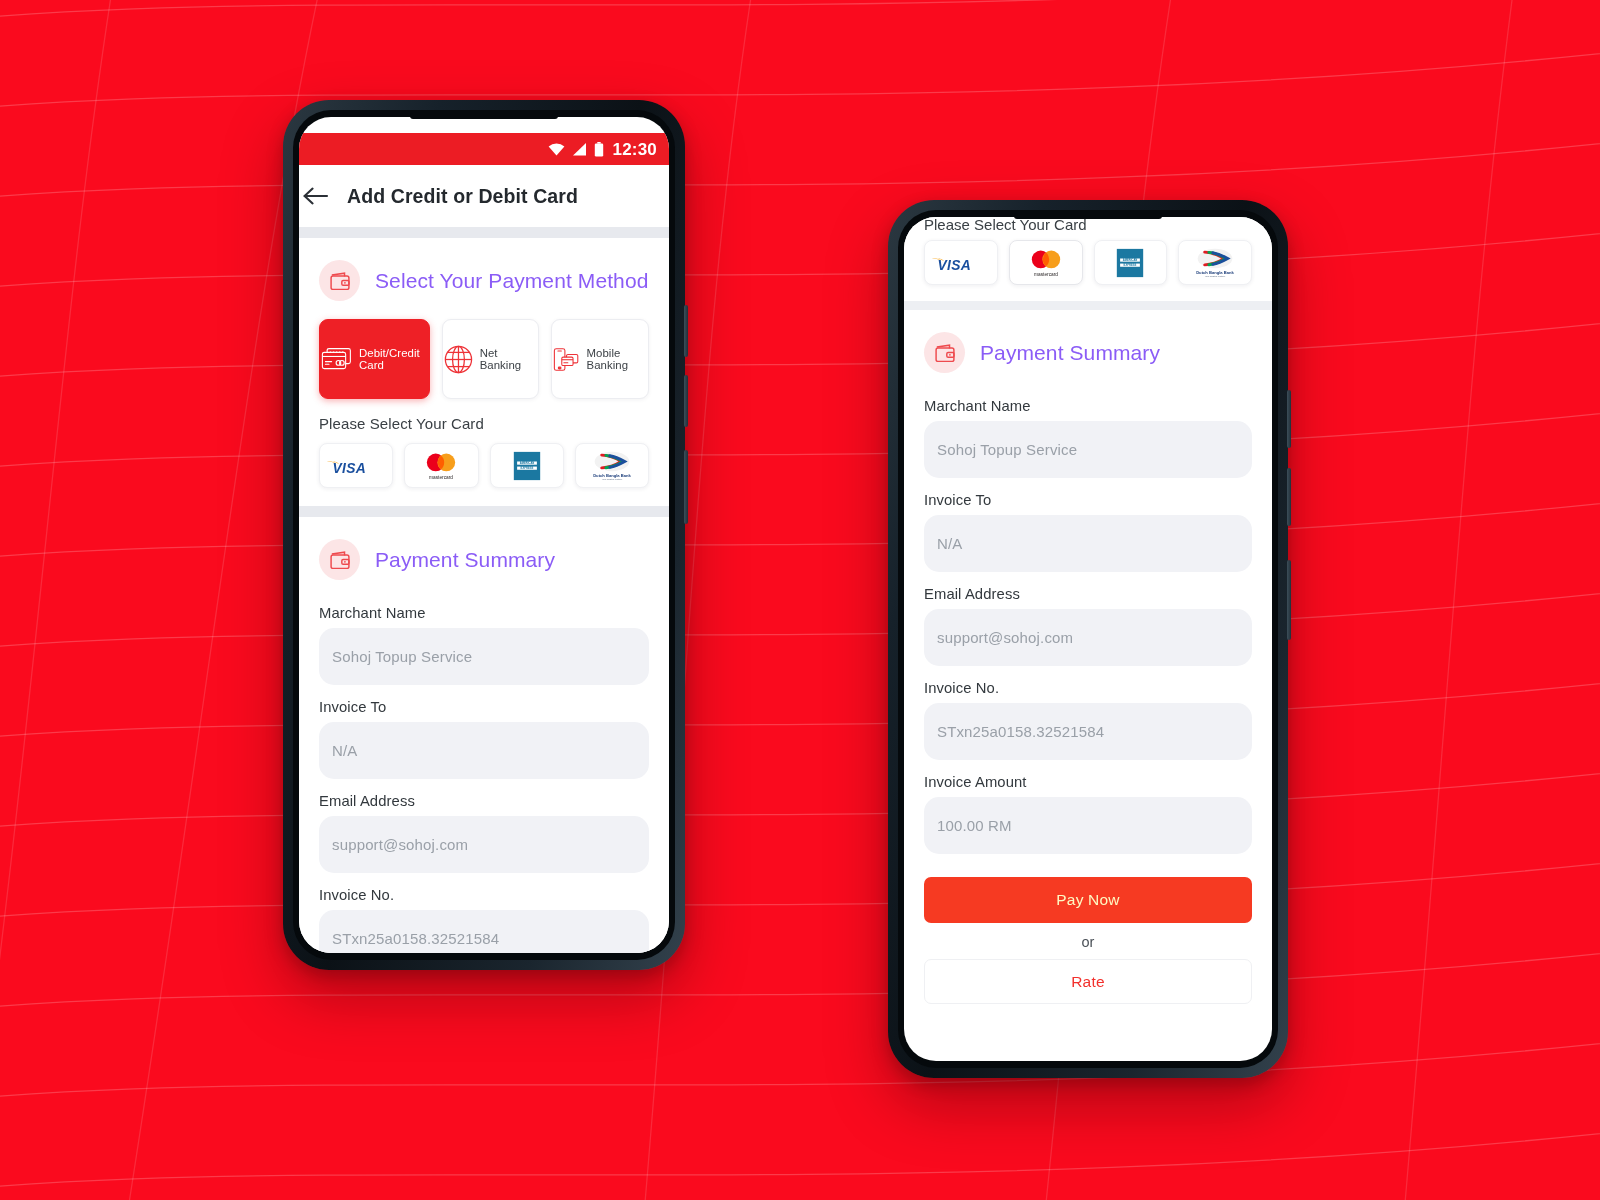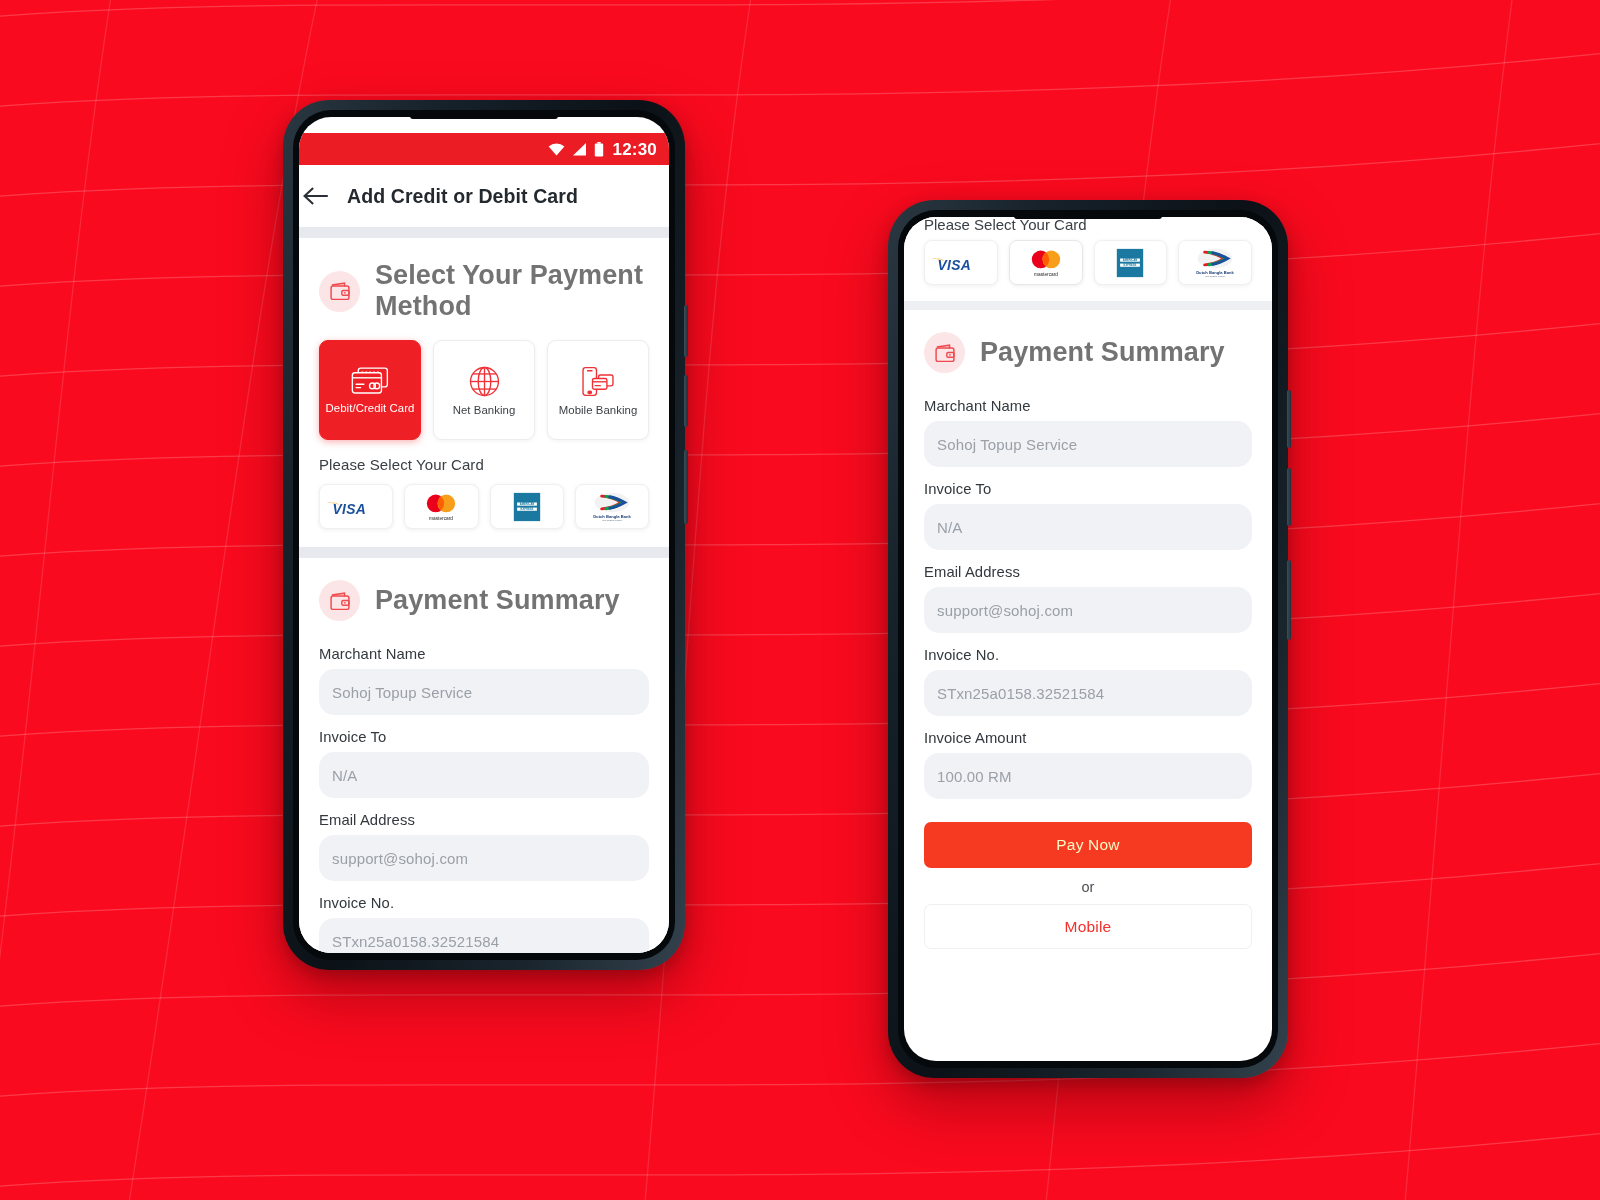--- a/index.html
+++ b/index.html
@@ -108,34 +108,34 @@
     display: flex; align-items: center; gap: 15px;
     padding: 22px 0 14px 0;
   }
   .sec-ico {
     width: 41px; height: 41px; border-radius: 50%;
     background: #FCE5E6;
     display: flex; align-items: center; justify-content: center;
     flex: none;
   }
   .sec-title {
-    font-size: 27px; font-weight: 700; color: #737373;
+    font-size: 21px; font-weight: 400; color: #8b5cf6;
     letter-spacing: .1px;
   }
 
   
   .pm-row { display: flex; gap: 12px; padding: 4px 0 0 0; }
   .pm-card {
     flex: 1;
-    height: 100px;
+    height: 80px;
     border-radius: 9px;
     background: #fff;
     border: 1px solid #ECEDF1;
     box-shadow: 0 1px 4px rgba(30,30,50,.06);
-    display: flex; flex-direction: column;
+    display: flex; flex-direction: row;
     align-items: center; justify-content: center;
     gap: 6px;
   }
   .pm-card.active {
     background: #EE2026;
     border-color: #EE2026;
     box-shadow: 0 2px 7px rgba(238,32,38,.35);
   }
   .pm-label { font-size: 11.4px; color: #3c4146; letter-spacing: .05px; }
   .pm-card.active .pm-label { color: #fff; }
@@ -157,21 +157,21 @@
   }
 
   
   .field { padding-bottom: 3px; }
   .field-label {
     font-size: 14.8px; color: #32383d;
     padding: 11px 0 7px 0;
     letter-spacing: .1px;
   }
   .field-box {
-    height: 46px;
+    height: 57px;
     background: #F1F2F6;
     border-radius: 15px;
     display: flex; align-items: center;
     padding: 0 13px;
   }
   .field-val { font-size: 15px; color: #9AA0A8; letter-spacing: .15px; }
 
   .pay-btn {
     margin-top: 17px;
     height: 46px;
@@ -525,20 +525,20 @@
             <div class="field-label">Invoice Amount</div>
             <div class="field-box">
               <span class="field-val">100.00 RM</span>
             </div>
           </div>
           <div class="field">
           </div>
 
           <div class="pay-btn">Pay Now</div>
           <div class="or-text">or</div>
-          <div class="reset-btn">Mobile</div>
+          <div class="reset-btn">Rate</div>
         </div>
 
       </div>
     </div>
   </div>
 
 </div>
 
 </body></html>

